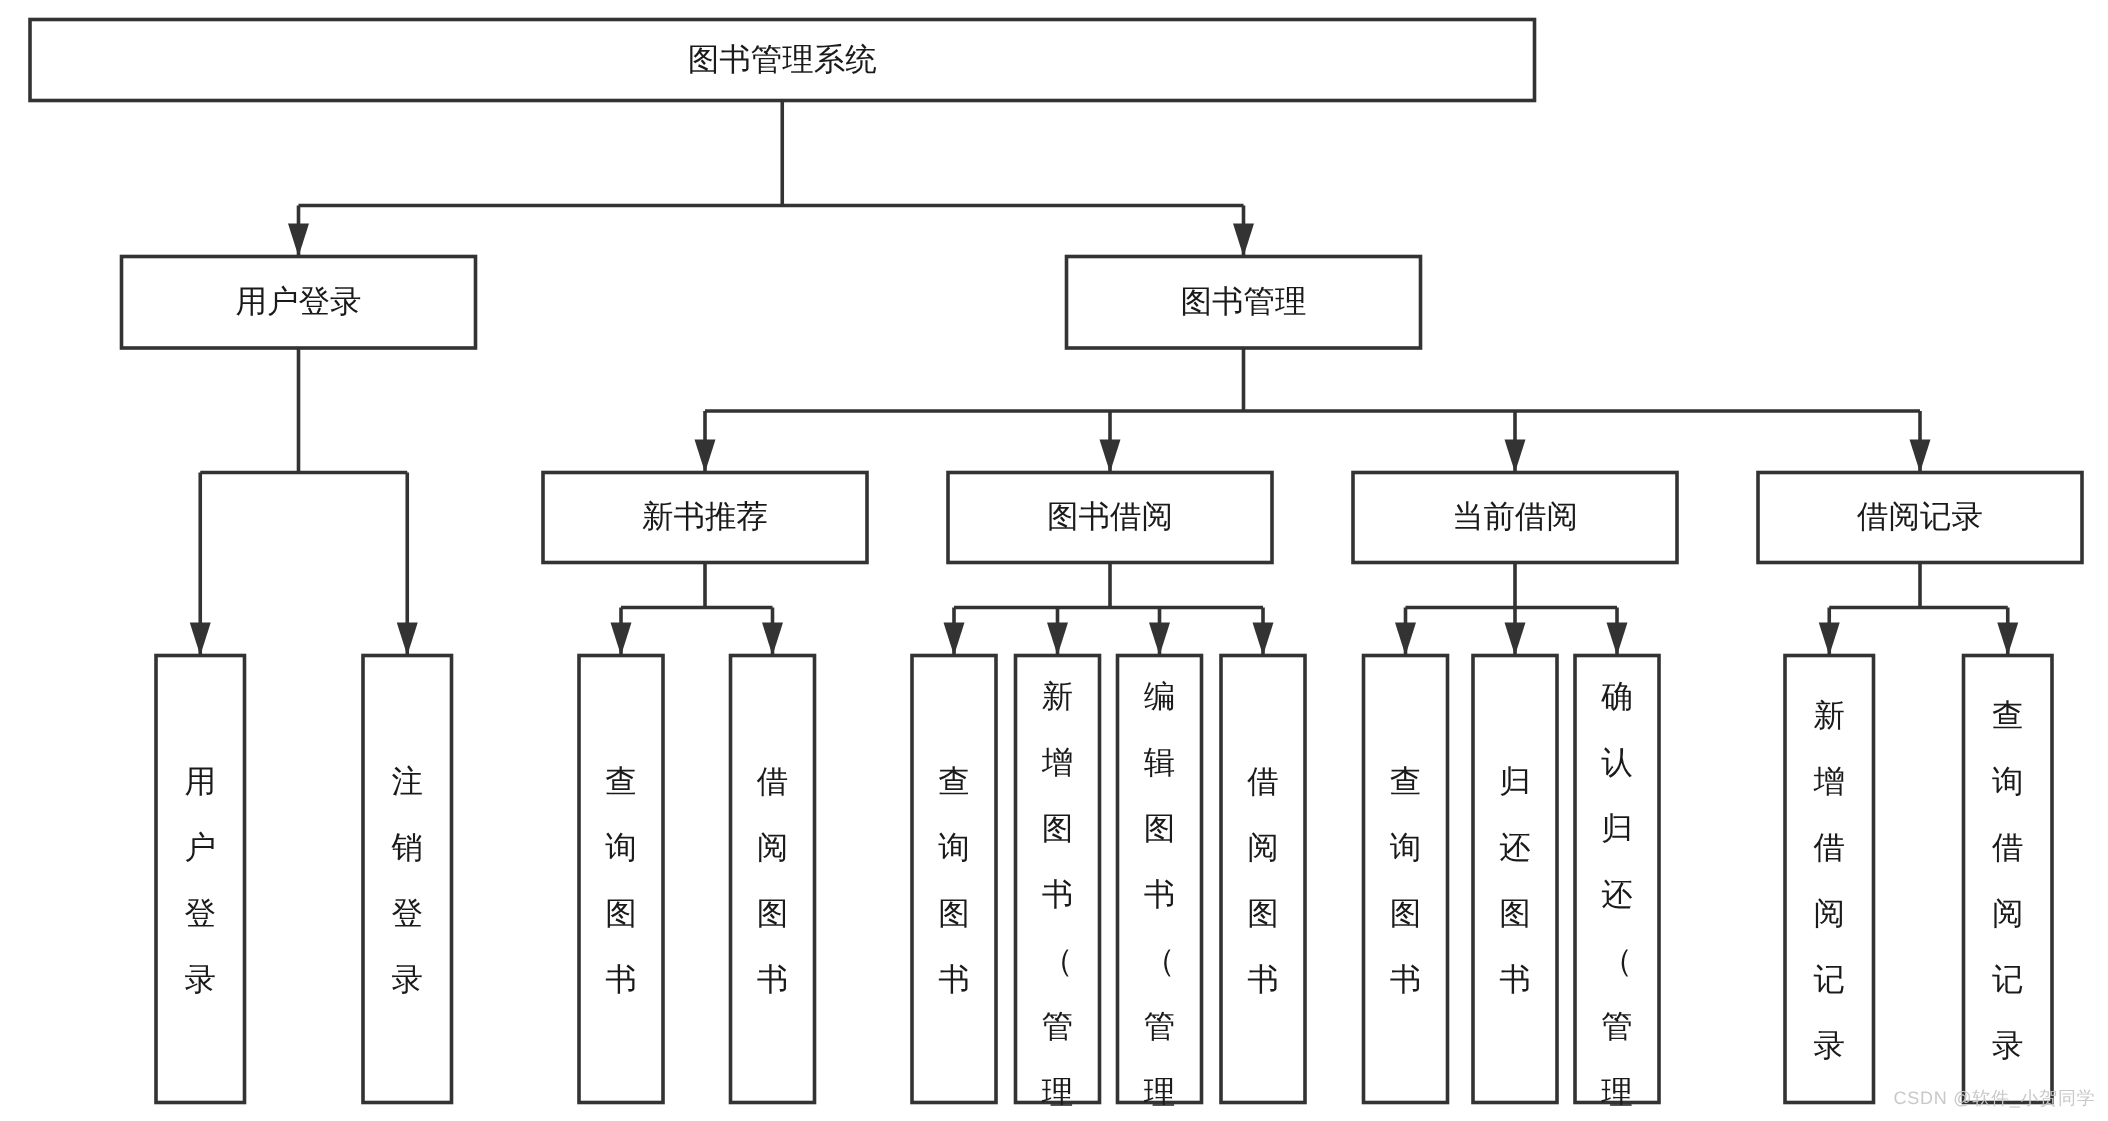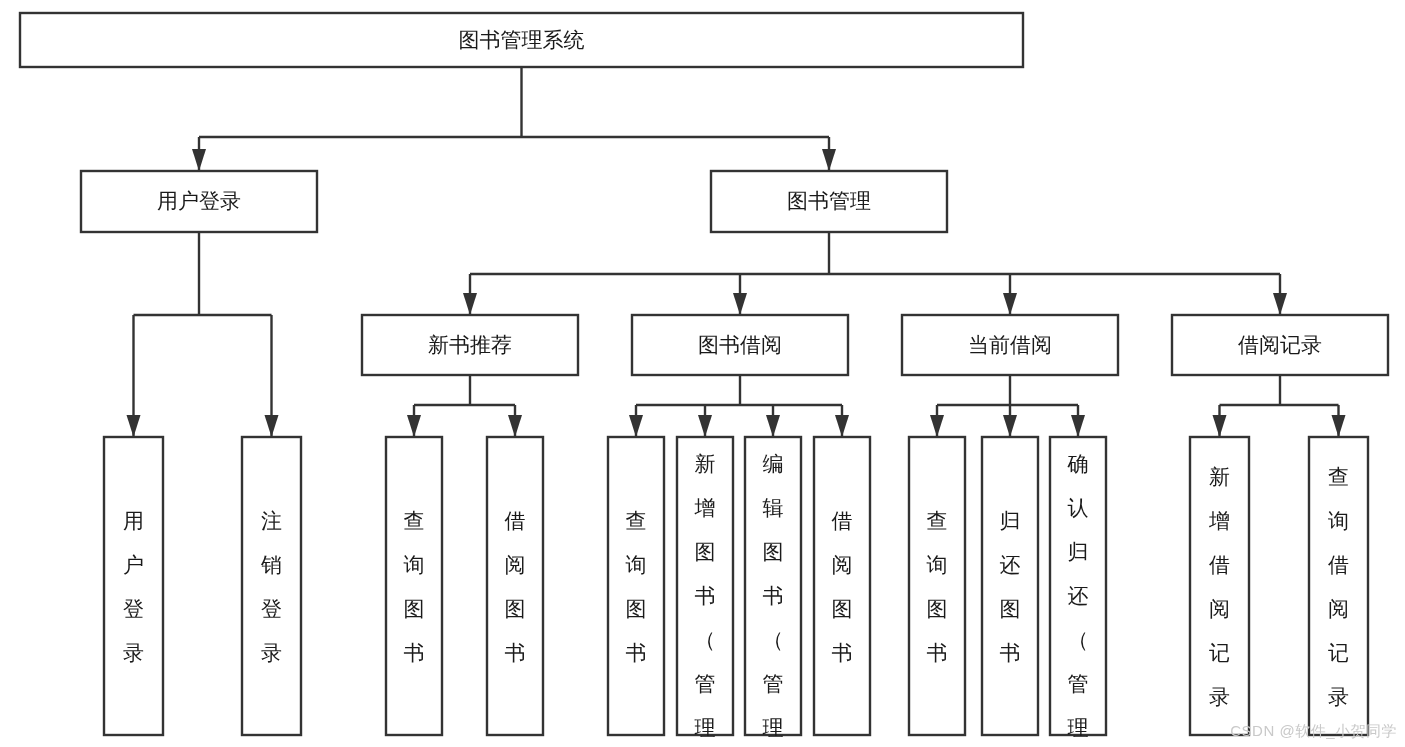--- a/index.html
+++ b/index.html
@@ -53,21 +53,21 @@
   }
   .arrow-head {
     fill: #333333;
     stroke: none;
   }
   .watermark {
     position: absolute;
     right: 8px;
     bottom: 4px;
     color: #c9c9c9;
-    font-size: 15px;
+    font-size: 12px;
     font-family: "Liberation Sans", "DejaVu Sans", sans-serif;
     letter-spacing: 0.5px;
     white-space: nowrap;
     user-select: none;
   }
 </style>
 </head>
 <body>
 
 <div id="diagram-root">

